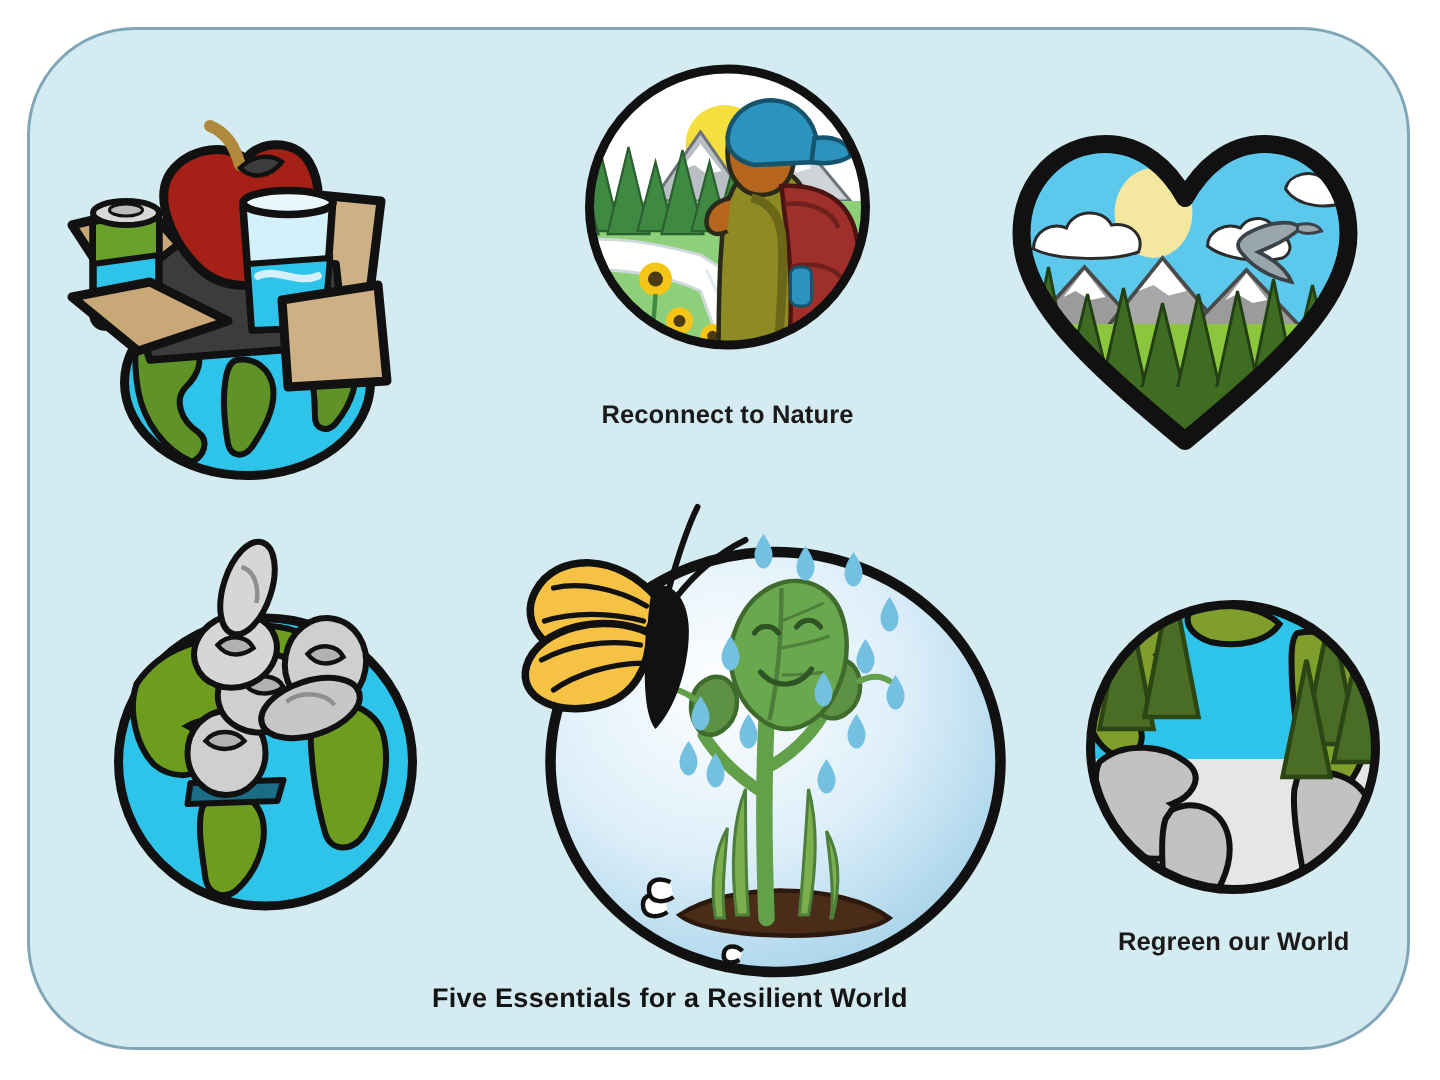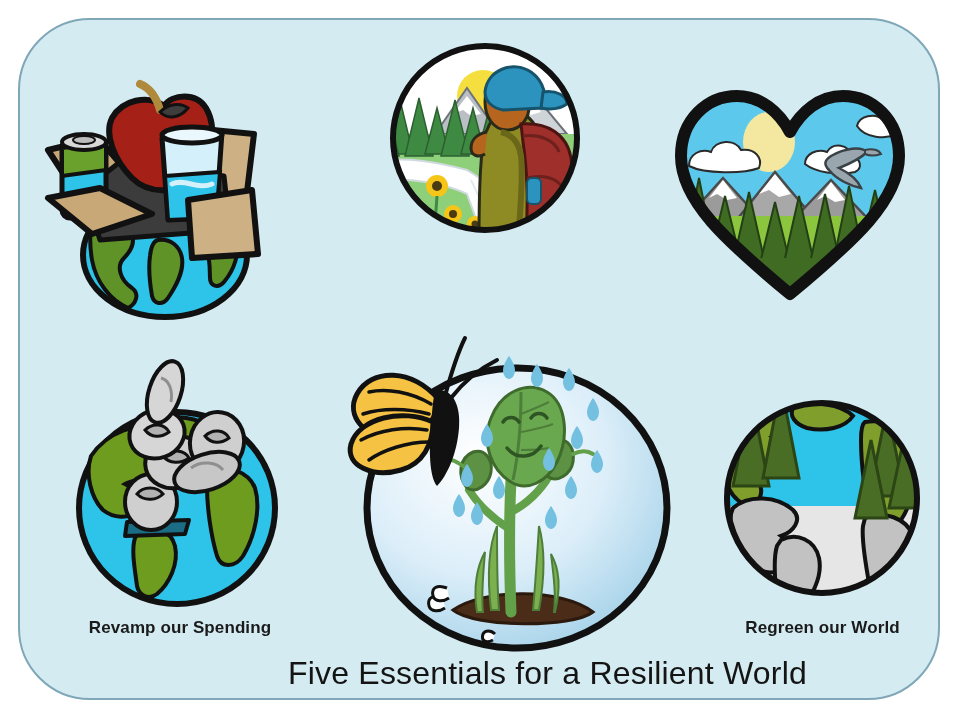--- a/index.html
+++ b/index.html
@@ -34,22 +34,22 @@
     font-weight: bold;
     font-size: 17px;
     color: #1a1a1a;
     white-space: nowrap;
     text-align: center;
     letter-spacing: 0.1px;
   }
   .title {
     position: absolute;
     font-family: "Liberation Sans", sans-serif;
-    font-weight: normal;
-    font-size: 32px;
+    font-weight: bold;
+    font-size: 18px;
     color: #141414;
     white-space: nowrap;
     letter-spacing: 0.2px;
   }
   svg { display: block; overflow: visible; }
 </style>
 </head>
 <body>
 
 <div id="poster">
@@ -168,20 +168,21 @@
         <path d="M148 98 C164 96 180 102 184 114" fill="none" stroke="#6e201c" stroke-width="3"></path>
         <path d="M152 140 C168 136 182 140 188 150" fill="none" stroke="#6e201c" stroke-width="3"></path>
 
         <path d="M126 94 C136 96 144 104 146 118 C148 136 146 164 144 190" fill="none" stroke="#6b6718" stroke-width="6"></path>
 
         <rect x="152" y="140" width="14" height="26" rx="5" fill="#2b93bd" stroke="#16536d" stroke-width="2"></rect>
       </g>
       <circle cx="110" cy="100" r="92" fill="none" stroke="#111111" stroke-width="6"></circle>
     </svg>
   </div>
+  <div class="caption" style="left:355px; top:247px; width:220px;">Reconnect to Nature</div>
 
   <div class="item" style="left:645px; top:48px;">
     <svg width="250" height="240" viewBox="0 0 250 240">
       <defs>
         <clipPath id="heartClip">
           <path d="M125 226 C60 172 16 132 16 88 C16 52 42 28 72 28 C96 28 114 44 125 64 C136 44 154 28 178 28 C208 28 234 52 234 88 C234 132 190 172 125 226 Z"></path>
         </clipPath>
       </defs>
       <g clip-path="url(#heartClip)">
 
@@ -253,21 +254,20 @@
         <ellipse cx="152" cy="82" rx="27" ry="30" fill="#cfcfcf" transform="rotate(10 152 82)"></ellipse>
         <path d="M140 76 C148 68 160 70 164 78 C156 84 146 84 140 76 Z" fill="#b2b2b2" stroke-width="3"></path>
         <ellipse cx="142" cy="112" rx="34" ry="18" fill="#c7c7c7" transform="rotate(-18 142 112)"></ellipse>
         <path d="M126 108 C136 100 152 102 158 110" fill="none" stroke="#8f8f8f" stroke-width="3"></path>
 
         <ellipse cx="100" cy="32" rx="16" ry="32" fill="#d6d6d6" transform="rotate(18 100 32)"></ellipse>
         <path d="M96 18 C104 20 108 30 106 42" fill="none" stroke="#8f8f8f" stroke-width="3"></path>
       </g>
     </svg>
   </div>
-  <div class="caption" style="left:45px; top:598px; width:230px;">Revamp our Spending</div>
 
   <div class="item" style="left:315px; top:310px;">
     <svg width="350" height="330" viewBox="0 0 350 330">
       <defs>
         <radialGradient id="ovalGrad" cx="38%" cy="32%" r="72%">
           <stop offset="0%" stop-color="#ffffff"></stop>
           <stop offset="58%" stop-color="#dceef9"></stop>
           <stop offset="100%" stop-color="#a9d4ea"></stop>
         </radialGradient>
       </defs>

